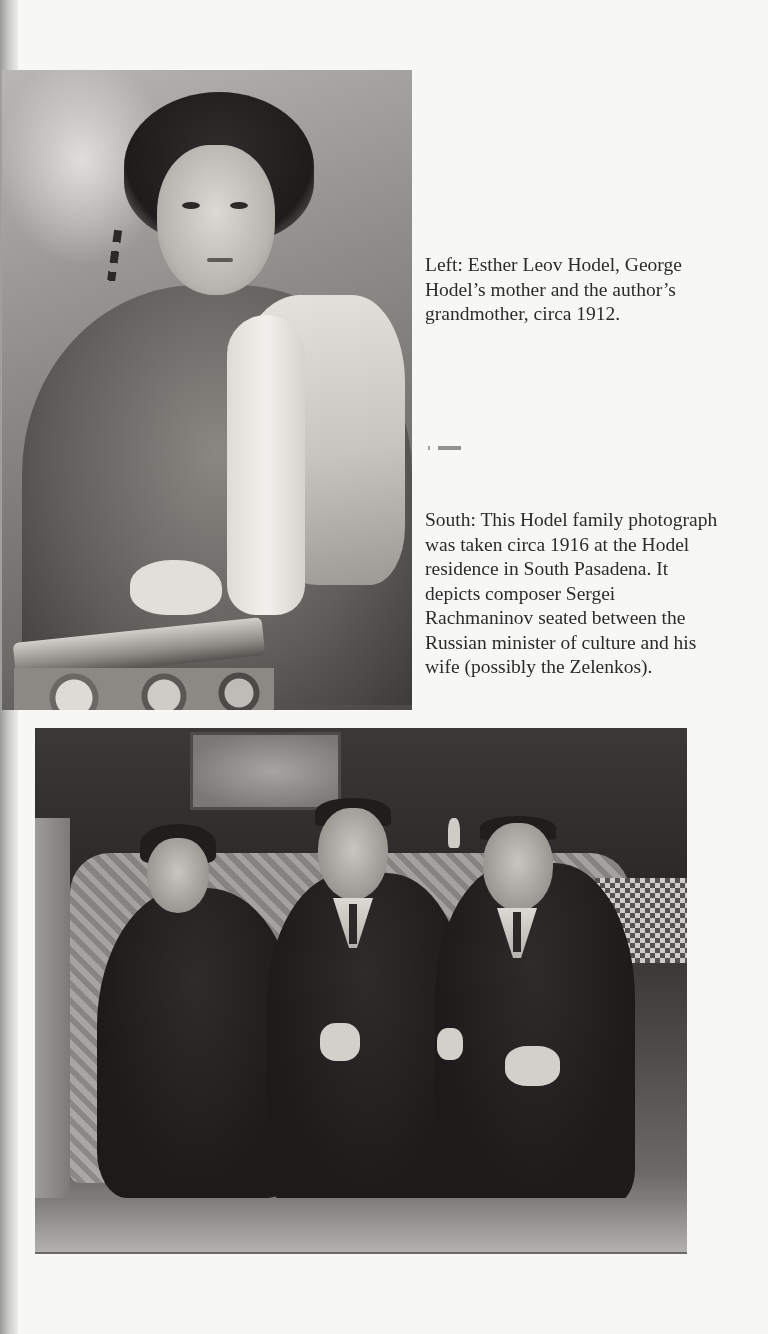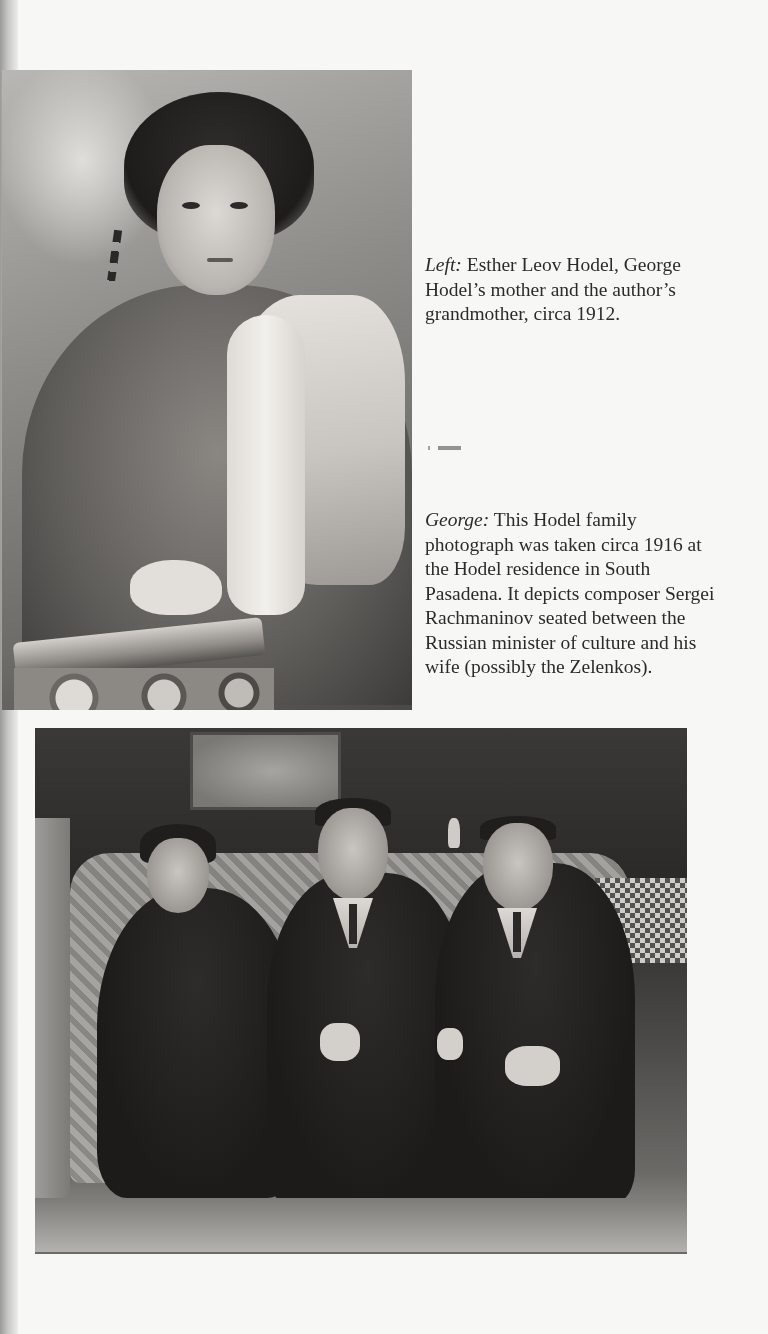--- a/index.html
+++ b/index.html
@@ -119,21 +119,20 @@
     
     .caption {
       position: absolute;
       left: 425px;
       width: 300px;
       font-size: 19.5px;
       line-height: 24.5px;
       color: #2b2b2b;
     }
     .caption .lead {
-      font-style: italic;
     }
     .caption-top { top: 253px; }
     .caption-bottom { top: 508px; }
     .stray-mark {
       position: absolute;
       left: 423px; top: 446px;
       width: 40px; height: 4px;
       background: linear-gradient(to right, transparent 0 5px, #8a8a88 5px 7px, transparent 7px 15px, #7a7a78 15px 38px, transparent 38px);
       border-radius: 2px;
       opacity: 0.8;
@@ -269,21 +268,21 @@
   <div class="pen-mark"></div>
 </div>
 
 <p class="caption caption-top" style="margin:0;">
   <span class="lead">Left:</span><span> Esther Leov Hodel, George Hodel’s mother and the author’s grandmother, circa 1912.</span>
 </p>
 
 <div class="stray-mark"></div>
 
 <p class="caption caption-bottom" style="margin:0;">
-  <span class="lead">George:</span><span> This Hodel family photograph was taken circa 1916 at the Hodel residence in South Pasadena. It depicts composer Sergei Rachmaninov seated between the Russian minister of culture and his wife (possibly the Zelenkos).</span>
+  <span class="lead">South:</span><span> This Hodel family photograph was taken circa 1916 at the Hodel residence in South Pasadena. It depicts composer Sergei Rachmaninov seated between the Russian minister of culture and his wife (possibly the Zelenkos).</span>
 </p>
 
 <div class="photo-bottom">
   <div class="painting"></div>
   <div class="wall-left"></div>
   <div class="sofa"></div>
   <div class="checker"></div>
   <div class="fleur"></div>
   <div class="person woman-body"></div>
   <div class="person man1-body"></div>

